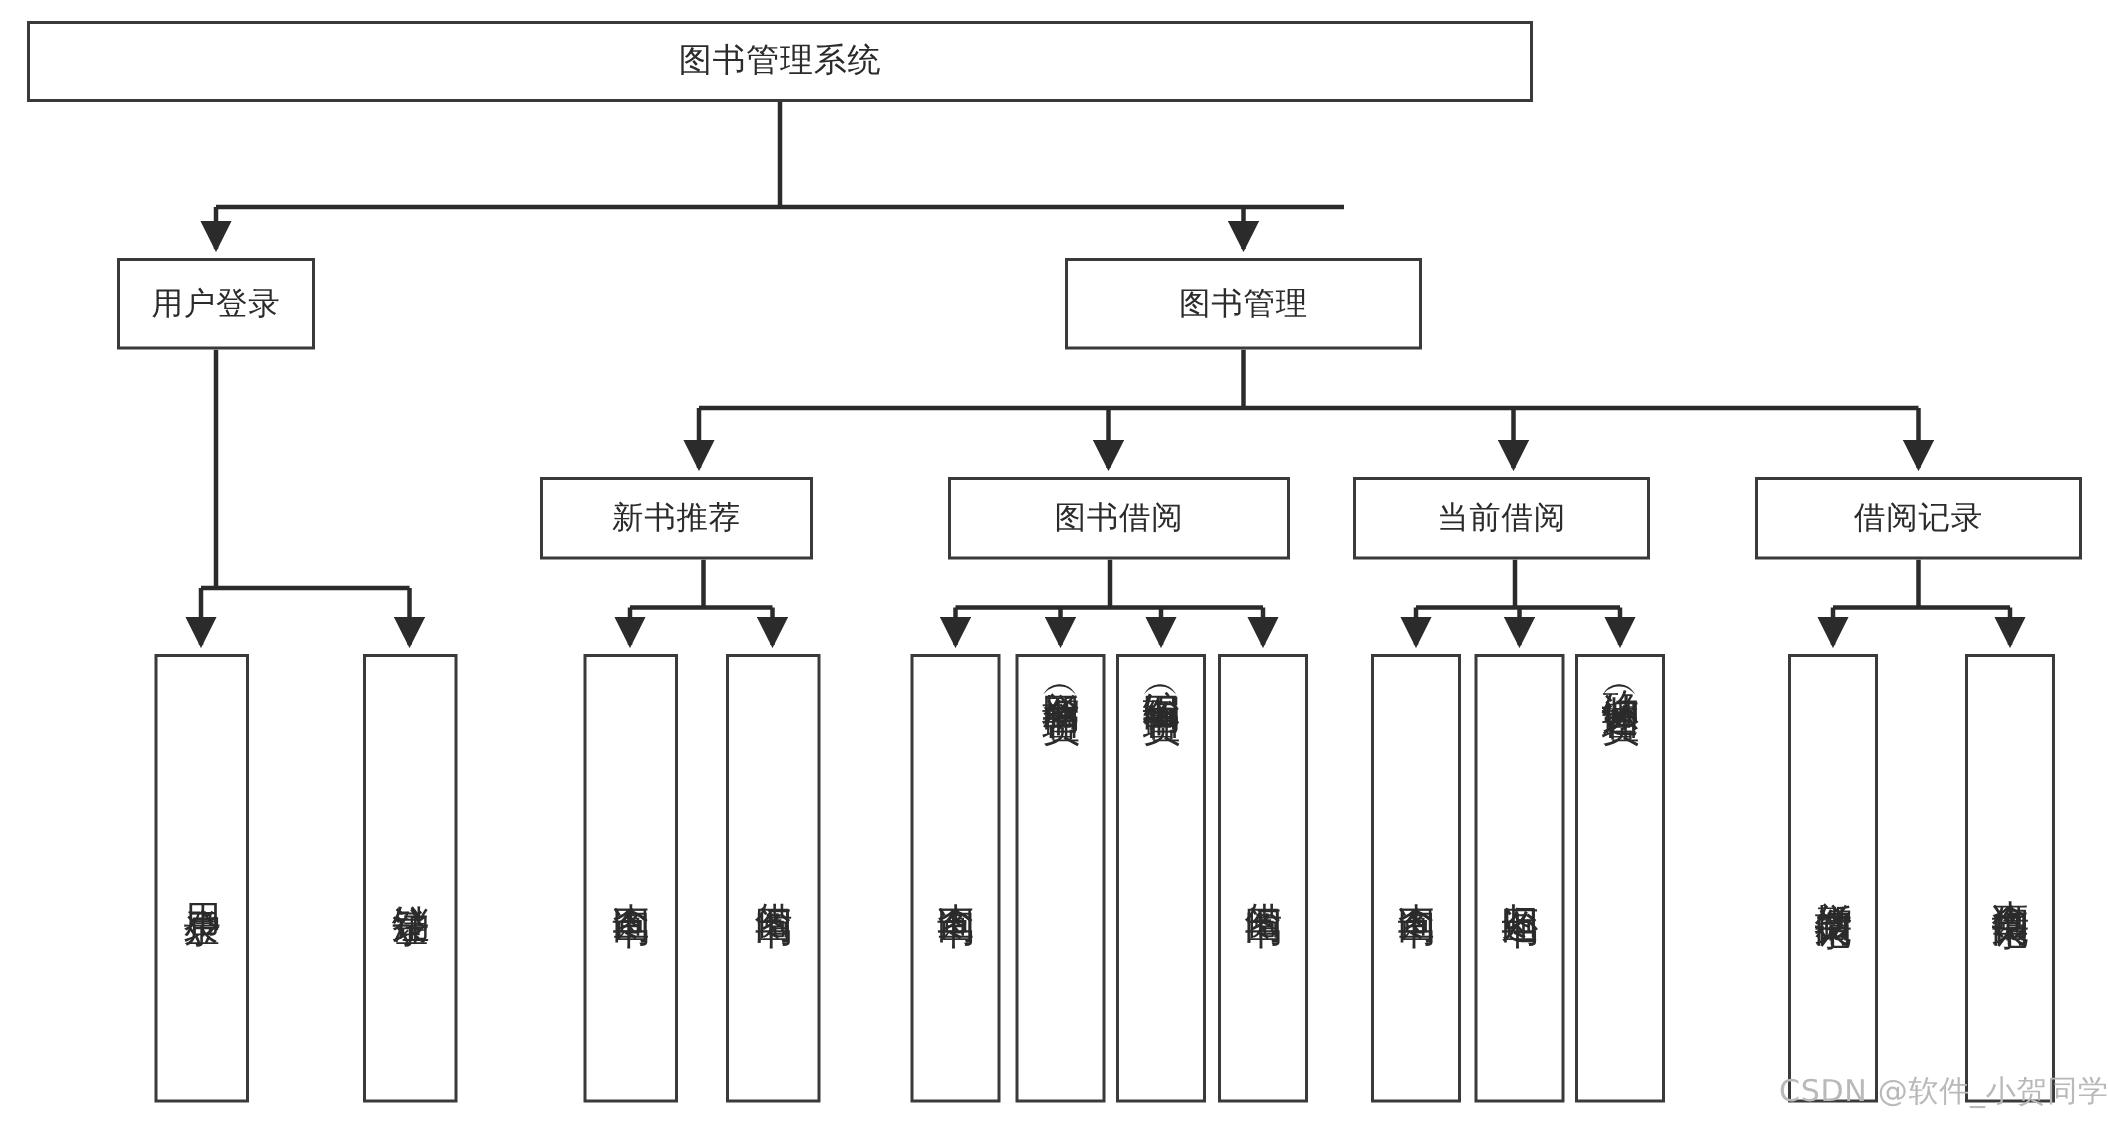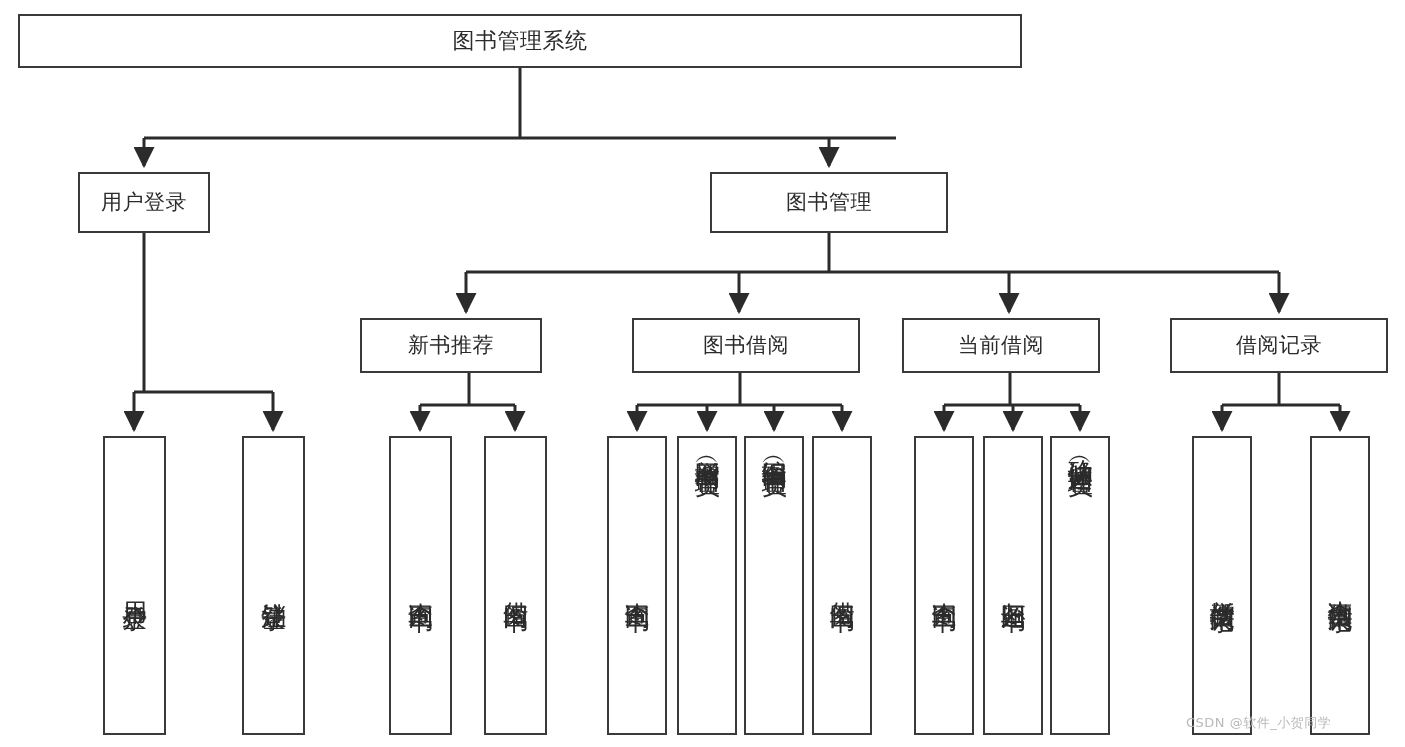--- a/index.html
+++ b/index.html
@@ -68,21 +68,21 @@
     margin-top: auto;
     margin-bottom: auto;
   }
   .v-node.top .node-label {
     margin-top: 2px;
   }
   .watermark {
     position: absolute;
     left: 1186px;
     top: 714px;
-    font-size: 13px;
+    font-size: 20px;
     color: #b9b9b9;
     letter-spacing: 0.5px;
     white-space: nowrap;
     pointer-events: none;
   }
 </style>
 </head>
 <body>
 
 <div id="canvas">

